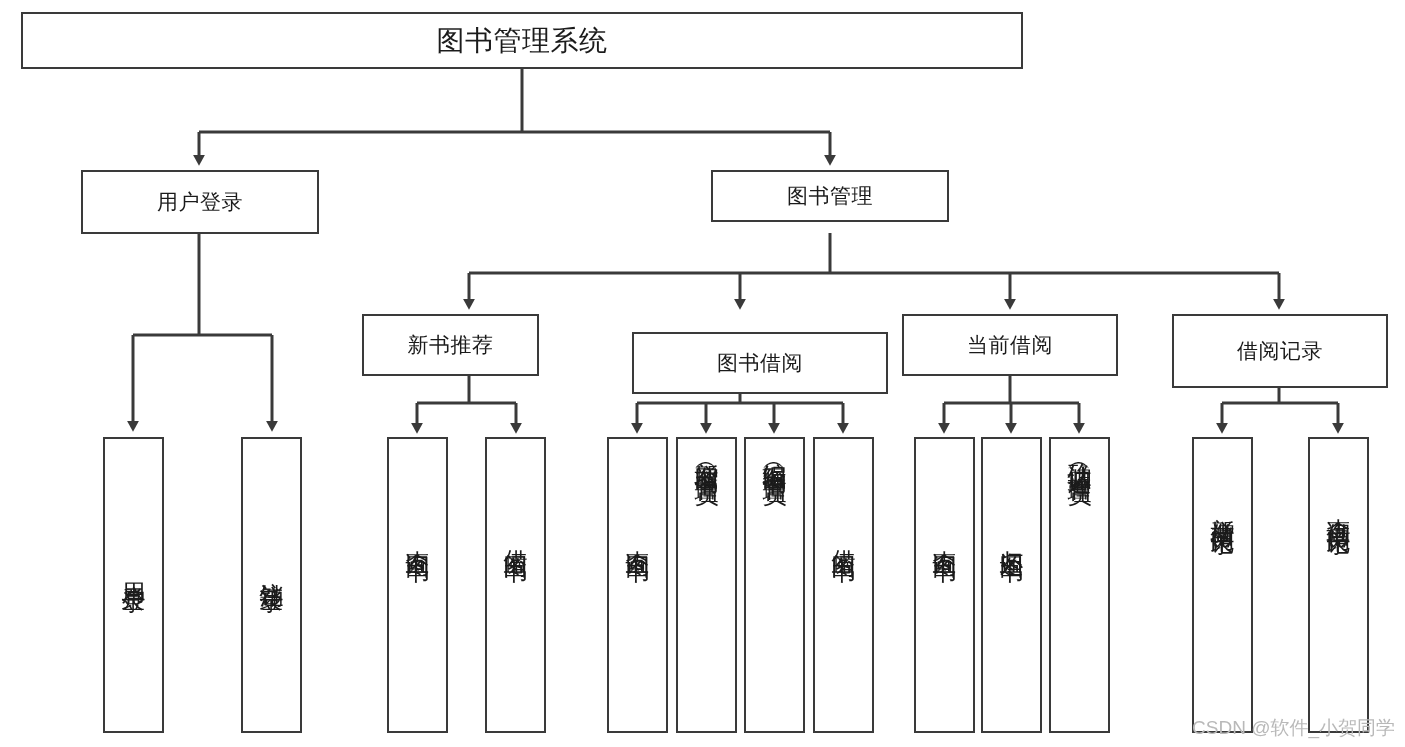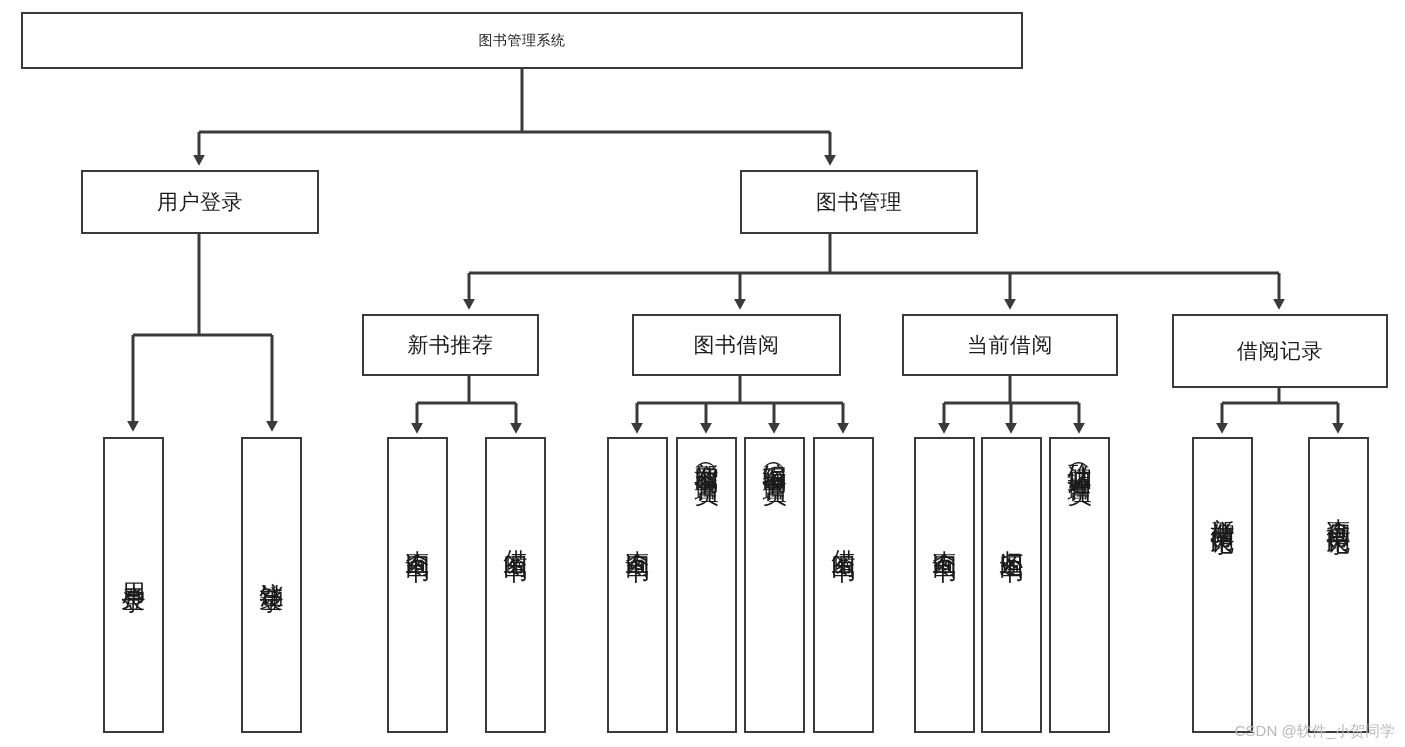--- a/index.html
+++ b/index.html
@@ -41,21 +41,21 @@
     text-align: center;
     line-height: 1.18;
     white-space: nowrap;
   }
   
   .node.horiz .node-label {
     font-size: 21px;
     letter-spacing: 0.5px;
   }
   .node.root .node-label {
-    font-size: 14px;
+    font-size: 28px;
   }
   
   .node.vert {
     align-items: flex-start;
     justify-content: center;
     padding-top: 4px;
   }
   .node.vert .node-label {
     writing-mode: vertical-rl;
     text-orientation: upright;
@@ -70,21 +70,21 @@
   .node.vert.mid2 .node-label {
     padding-top: 88px;
   }
   .node.vert.mid3 .node-label {
     padding-top: 120px;
   }
   .watermark {
     position: absolute;
     right: 10px;
     bottom: 6px;
-    font-size: 15px;
+    font-size: 19px;
     color: #b9b9b9;
     white-space: nowrap;
     user-select: none;
   }
 </style>
 </head>
 <body>
 
 <div id="canvas">
 
@@ -139,29 +139,29 @@
   </svg>
 
   <div class="node horiz root" style="left:21px; top:12px; width:1002px; height:57px;">
     <span class="node-label">图书管理系统</span>
   </div>
 
   <div class="node horiz" style="left:81px; top:170px; width:238px; height:64px;">
     <span class="node-label">用户登录</span>
   </div>
 
-  <div class="node horiz" style="left:740px; top:170px; width:238px; height:64px;">
+  <div class="node horiz" style="left:711px; top:170px; width:238px; height:52px;">
     <span class="node-label">图书管理</span>
   </div>
 
   <div class="node horiz" style="left:362px; top:314px; width:177px; height:62px;">
     <span class="node-label">新书推荐</span>
   </div>
 
-  <div class="node horiz" style="left:632px; top:314px; width:209px; height:62px;">
+  <div class="node horiz" style="left:632px; top:332px; width:256px; height:62px;">
     <span class="node-label">图书借阅</span>
   </div>
 
   <div class="node horiz" style="left:902px; top:314px; width:216px; height:62px;align-items:center;">
     <span class="node-label">当前借阅</span>
   </div>
 
   <div class="node horiz" style="left:1172px; top:314px; width:216px; height:74px;">
     <span class="node-label">借阅记录</span>
   </div>

